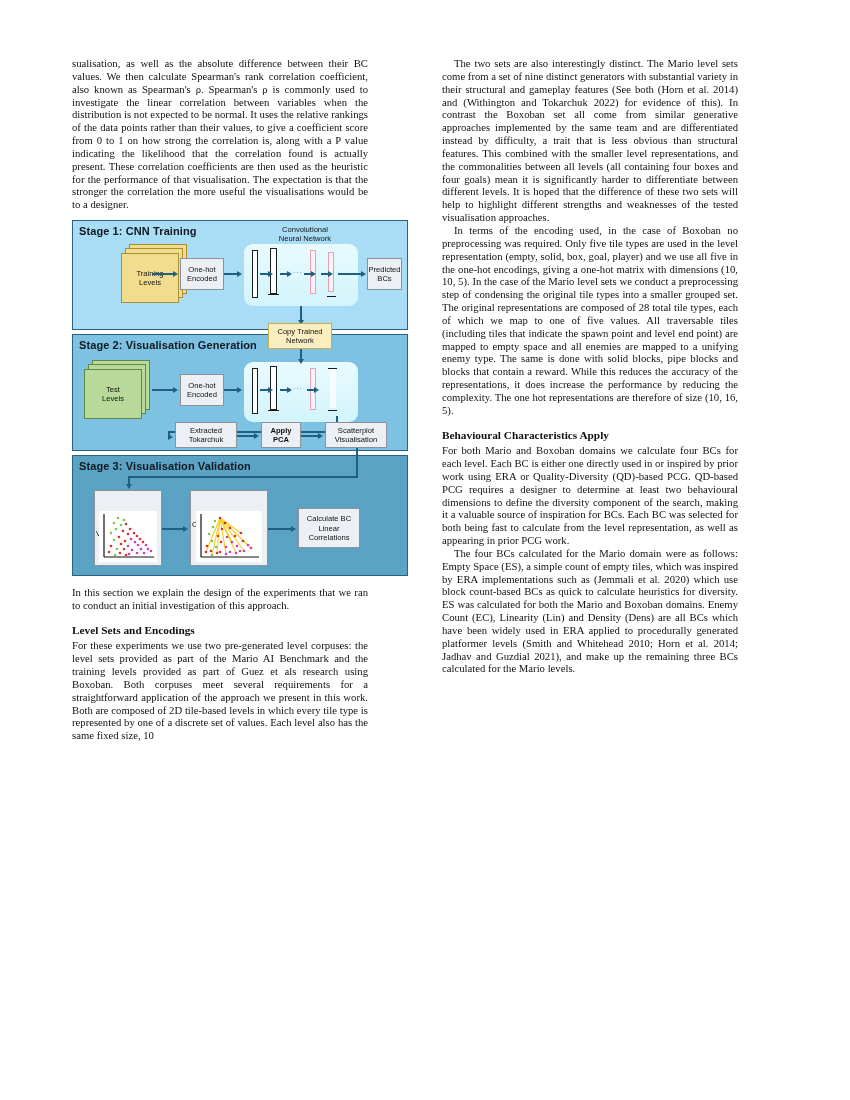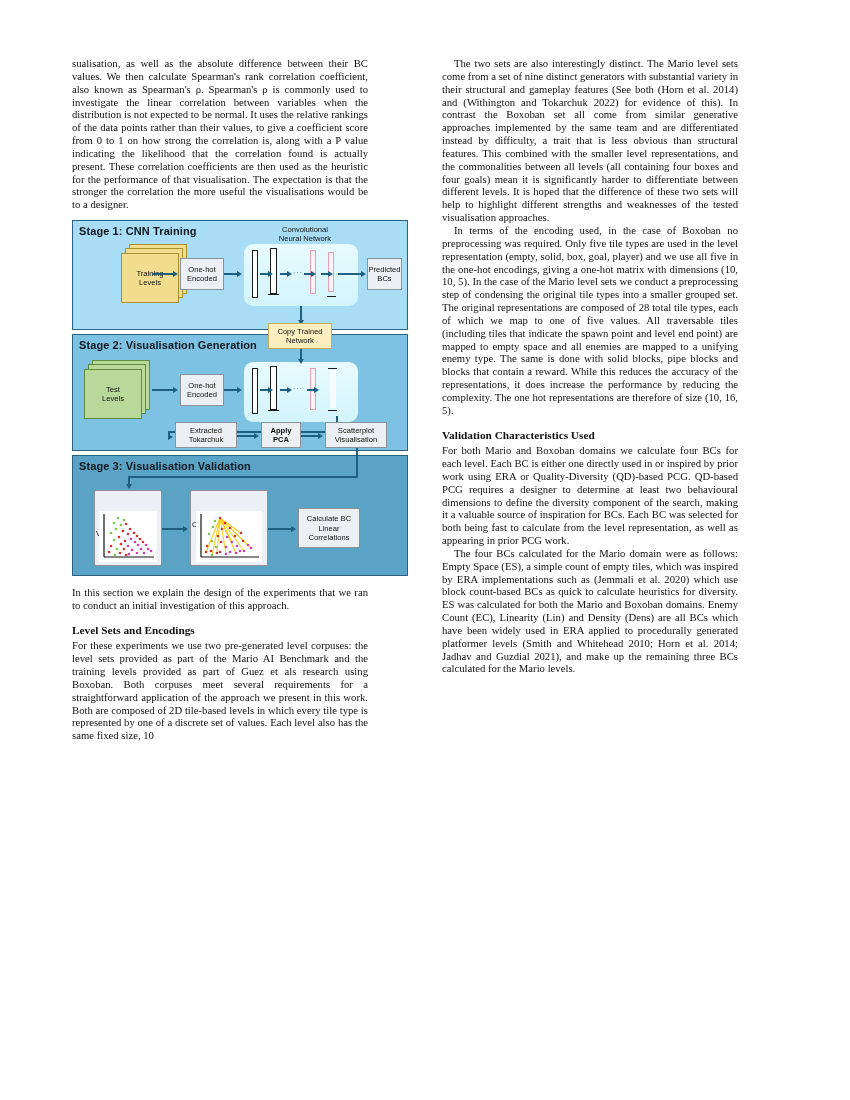--- a/index.html
+++ b/index.html
@@ -464,21 +464,21 @@
     <p>For these experiments we use two pre-generated level corpuses: the level sets provided as part of the Mario AI Benchmark and the training levels provided as part of Guez et als research using Boxoban. Both corpuses meet several requirements for a straightforward application of the approach we present in this work. Both are composed of 2D tile-based levels in which every tile type is represented by one of a discrete set of values. Each level also has the same fixed size, 10</p>
   </div>
 
   <div class="col col-right">
 
 
     <p class="ind">The two sets are also interestingly distinct. The Mario level sets come from a set of nine distinct generators with substantial variety in their structural and gameplay features (See both (Horn et al. 2014) and (Withington and Tokarchuk 2022) for evidence of this). In contrast the Boxoban set all come from similar generative approaches implemented by the same team and are differentiated instead by difficulty, a trait that is less obvious than structural features. This combined with the smaller level representations, and the commonalities between all levels (all containing four boxes and four goals) mean it is significantly harder to differentiate between different levels. It is hoped that the difference of these two sets will help to highlight different strengths and weaknesses of the tested visualisation approaches.</p>
 
     <p class="ind">In terms of the encoding used, in the case of Boxoban no preprocessing was required. Only five tile types are used in the level representation (empty, solid, box, goal, player) and we use all five in the one-hot encodings, giving a one-hot matrix with dimensions (10, 10, 5). In the case of the Mario level sets we conduct a preprocessing step of condensing the original tile types into a smaller grouped set. The original representations are composed of 28 total tile types, each of which we map to one of five values. All traversable tiles (including tiles that indicate the spawn point and level end point) are mapped to empty space and all enemies are mapped to a unifying enemy type. The same is done with solid blocks, pipe blocks and blocks that contain a reward. While this reduces the accuracy of the representations, it does increase the performance by reducing the complexity. The one hot representations are therefore of size (10, 16, 5).</p>
 
-    <h3 class="subsection">Validation Characteristics Used</h3>
+    <h3 class="subsection">Behavioural Characteristics Apply</h3>
 
     <p>For both Mario and Boxoban domains we calculate four BCs for each level. Each BC is either one directly used in or inspired by prior work using ERA or Quality-Diversity (QD)-based PCG. QD-based PCG requires a designer to determine at least two behavioural dimensions to define the diversity component of the search, making it a valuable source of inspiration for BCs. Each BC was selected for both being fast to calculate from the level representation, as well as appearing in prior PCG work.</p>
 
     <p class="ind">The four BCs calculated for the Mario domain were as follows: Empty Space (ES), a simple count of empty tiles, which was inspired by ERA implementations such as (Jemmali et al. 2020) which use block count-based BCs as quick to calculate heuristics for diversity. ES was calculated for both the Mario and Boxoban domains. Enemy Count (EC), Linearity (Lin) and Density (Dens) are all BCs which have been widely used in ERA applied to procedurally generated platformer levels (Smith and Whitehead 2010; Horn et al. 2014; Jadhav and Guzdial 2021), and make up the remaining three BCs calculated for the Mario levels.</p>
 
   </div>
 
 </div>
 
 </body></html>

